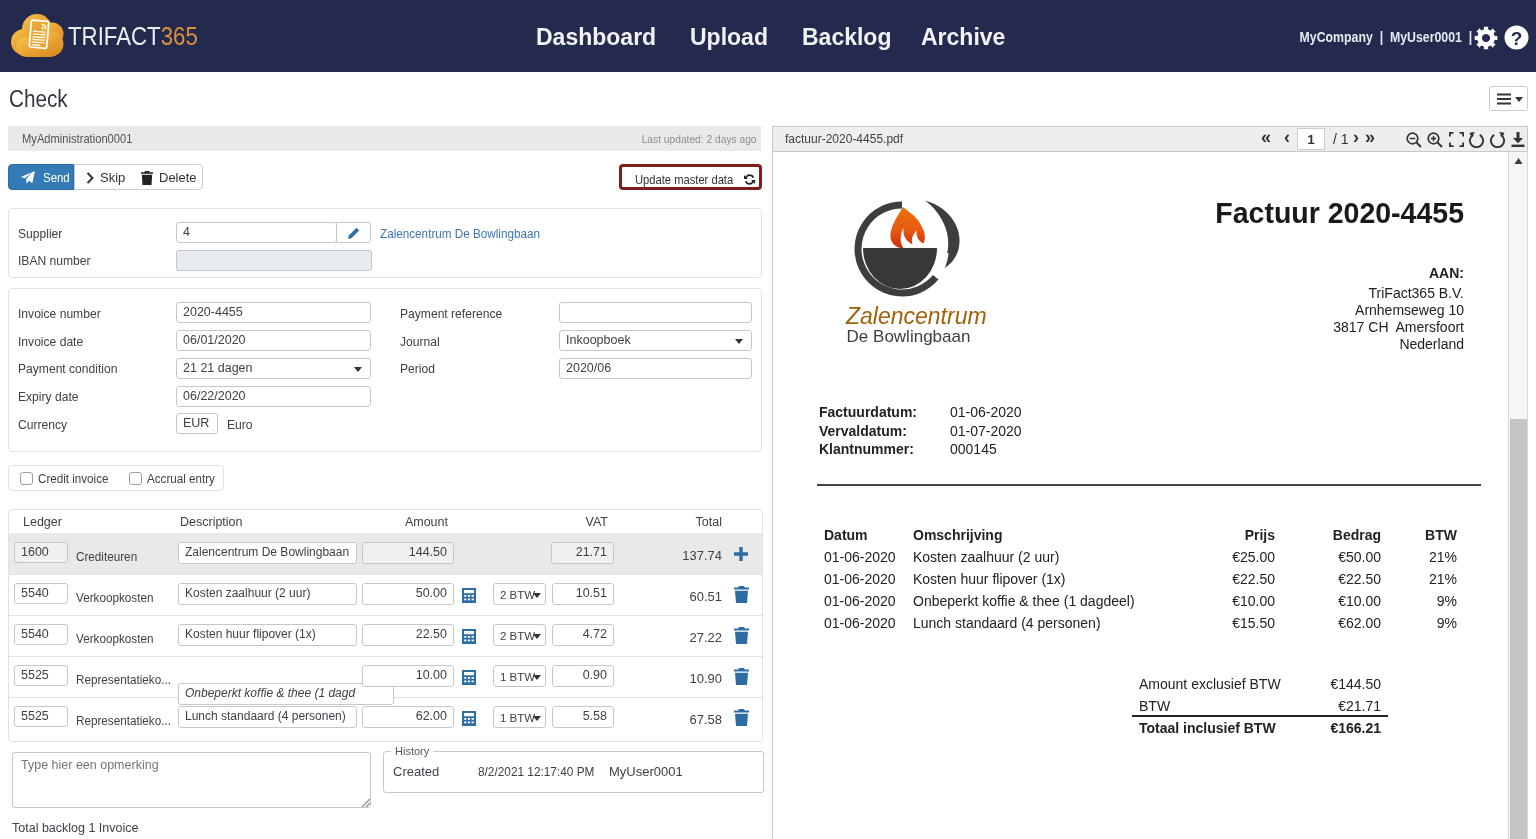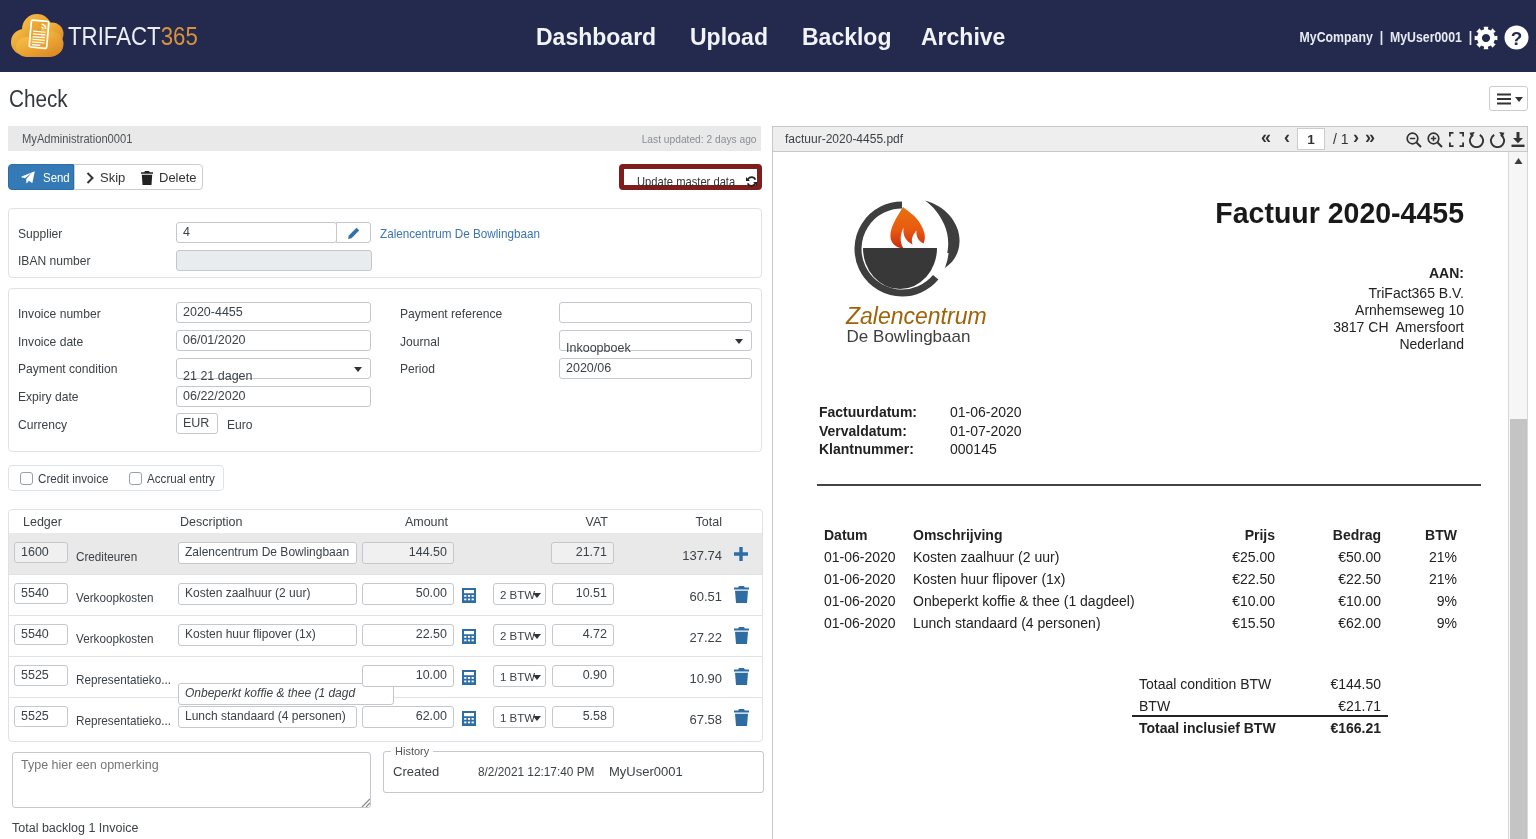--- a/index.html
+++ b/index.html
@@ -7,21 +7,21 @@
 #root { position:relative; width:1536px; height:839px; }
 .abs { position:absolute; }
 
 #nav { position:absolute; left:0; top:0; width:1536px; height:72px; background:#232a4e; }
 .navitem { position:absolute; top:24px; color:#f2f3f7; font-size:23px; font-weight:700; }
 #navright { position:absolute; top:29px; right:64px; color:#e8eaf2; font-size:14px; font-weight:700; transform:scaleX(0.88); transform-origin:100% 0; }
 
 .lbl { position:absolute; font-size:13px; color:#3c4248; transform:scaleX(0.93); transform-origin:0 0; white-space:nowrap; }
 .inp { position:absolute; height:21px; border:1px solid #c4c8cc; border-radius:3px; background:#fff; font-size:12.5px; color:#3c4248; line-height:19px; padding:0 6px; }
 .inp.dis { background:#e9ecef; }
-.sel { position:absolute; height:21px; border:1px solid #c4c8cc; border-radius:3px; background:#fff; font-size:12.5px; color:#3c4248; line-height:19px; padding:8px 6px; }
+.sel { position:absolute; height:21px; border:1px solid #c4c8cc; border-radius:3px; background:#fff; font-size:12.5px; color:#3c4248; line-height:19px; padding:0 6px; }
 .caret { position:absolute; width:0; height:0; border-left:4px solid transparent; border-right:4px solid transparent; border-top:5px solid #333; }
 .panel { position:absolute; border:1px solid #dfe2e5; border-radius:4px; background:#fff; }
 .rt { text-align:right; }
 .cat { position:absolute; font-size:13px; color:#3c4248; transform:scaleX(0.9); transform-origin:0 50%; white-space:nowrap; }
 </style>
 </head>
 <body>
 <div id="root">
 
   <div id="nav">
@@ -98,21 +98,21 @@
   <div class="abs" style="left:74px;top:164px;width:129px;height:26px;background:#fff;border:1px solid #ccc;border-radius:0 4px 4px 0;">
     <svg class="abs" style="left:11px;top:7px" width="8" height="12" viewBox="0 0 8 12">
         <path d="M1.5 1 L6.5 6 L1.5 11" fill="none" stroke="#333" stroke-width="2"></path>
       </svg>
     <div class="abs" style="left:25px;top:5px;font-size:13px;color:#333;">Skip</div>
     <svg class="abs" style="left:66px;top:6px" width="12" height="14" viewBox="0 0 12 14">
         <path fill="#222" d="M4 0 h4 l.7 1.2 H12 v1.6 H0 V1.2 h3.3 Z M0.8 3.8 h10.4 L10.5 14 h-9 Z"></path>
       </svg>
     <div class="abs" style="left:84px;top:5px;font-size:13px;color:#333;">Delete</div>
   </div>
-  <div class="abs" style="left:619px;top:164px;width:143px;height:26px;background:#fff;border:5px solid #7f1d1d;border-radius:4px;">
+  <div class="abs" style="left:619px;top:164px;width:143px;height:26px;background:#fff;border:3px solid #7f1d1d;border-radius:4px;">
     <div class="abs" style="left:13px;top:5px;font-size:13px;color:#333;transform:scaleX(0.86);transform-origin:0 0;white-space:nowrap;">Update master data</div>
     <svg class="abs" style="left:121px;top:6px" width="13" height="13" viewBox="0 0 16 16">
         <path d="M13.8 5.1 A6.2 6.2 0 0 0 3 4.2 L1.2 2.4 V7.3 H6.1 L4.5 5.7 A4.1 4.1 0 0 1 11.8 6.1 Z" fill="#222"></path>
         <path d="M2.2 10.9 A6.2 6.2 0 0 0 13 11.8 L14.8 13.6 V8.7 H9.9 L11.5 10.3 A4.1 4.1 0 0 1 4.2 9.9 Z" fill="#222"></path>
       </svg>
   </div>
 
   <div class="panel" style="left:8px;top:208px;width:754px;height:70px;"></div>
   <div class="lbl" style="left:18px;top:226px;">Supplier</div>
   <div class="inp" style="left:176px;top:222px;width:161px;">4</div>
@@ -365,20 +365,20 @@
   <div class="abs rt" style="left:1175px;top:527px;width:100px;font-size:14px;font-weight:bold;color:#222;">Prijs</div>
   <div class="abs rt" style="left:1281px;top:527px;width:100px;font-size:14px;font-weight:bold;color:#222;">Bedrag</div>
   <div class="abs rt" style="left:1377px;top:527px;width:80px;font-size:14px;font-weight:bold;color:#222;">BTW</div>
 
   <div class="abs" style="left:824px;top:546px;font-size:14px;color:#222;line-height:22px;">01-06-2020<br>01-06-2020<br>01-06-2020<br>01-06-2020</div>
   <div class="abs" style="left:913px;top:546px;font-size:14px;color:#222;line-height:22px;">Kosten zaalhuur (2 uur)<br>Kosten huur flipover (1x)<br>Onbeperkt koffie &amp; thee (1 dagdeel)<br>Lunch standaard (4 personen)</div>
   <div class="abs rt" style="left:1175px;top:546px;width:100px;font-size:14px;color:#222;line-height:22px;">€25.00<br>€22.50<br>€10.00<br>€15.50</div>
   <div class="abs rt" style="left:1281px;top:546px;width:100px;font-size:14px;color:#222;line-height:22px;">€50.00<br>€22.50<br>€10.00<br>€62.00</div>
   <div class="abs rt" style="left:1377px;top:546px;width:80px;font-size:14px;color:#222;line-height:22px;">21%<br>21%<br>9%<br>9%</div>
 
-  <div class="abs" style="left:1139px;top:676px;font-size:14px;color:#222;">Totaal condition BTW</div>
+  <div class="abs" style="left:1139px;top:676px;font-size:14px;color:#222;">Amount exclusief BTW</div>
   <div class="abs rt" style="left:1281px;top:676px;width:100px;font-size:14px;color:#222;">€144.50</div>
   <div class="abs" style="left:1139px;top:698px;font-size:14px;color:#222;">BTW</div>
   <div class="abs rt" style="left:1281px;top:698px;width:100px;font-size:14px;color:#222;">€21.71</div>
   <div class="abs" style="left:1132px;top:715px;width:256px;height:1.5px;background:#222;"></div>
   <div class="abs" style="left:1139px;top:720px;font-size:14px;font-weight:bold;color:#222;">Totaal inclusief BTW</div>
   <div class="abs rt" style="left:1281px;top:720px;width:100px;font-size:14px;font-weight:bold;color:#222;">€166.21</div>
 </div>
 
 </body></html>

